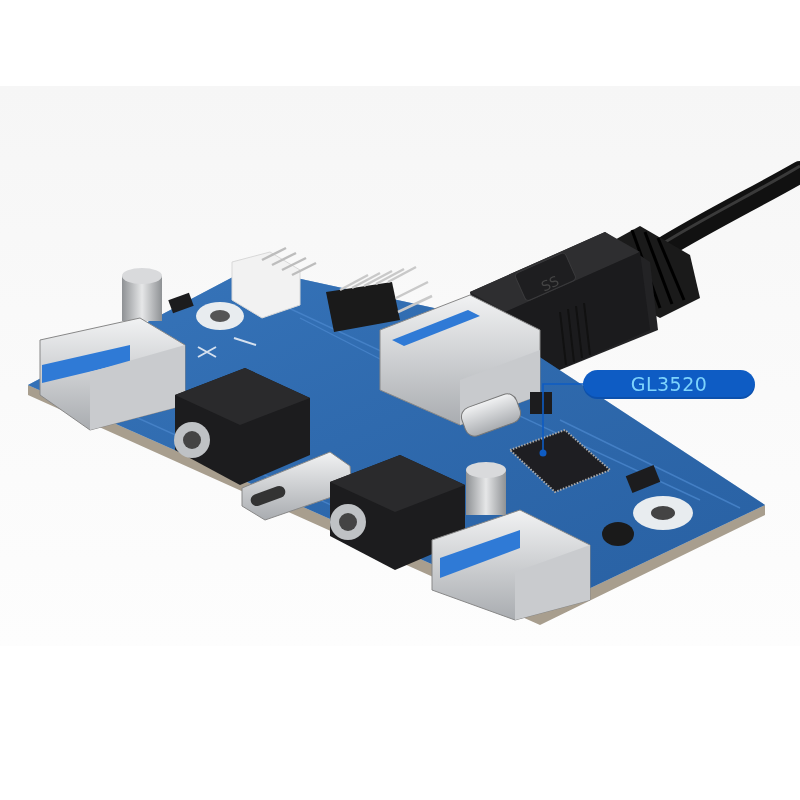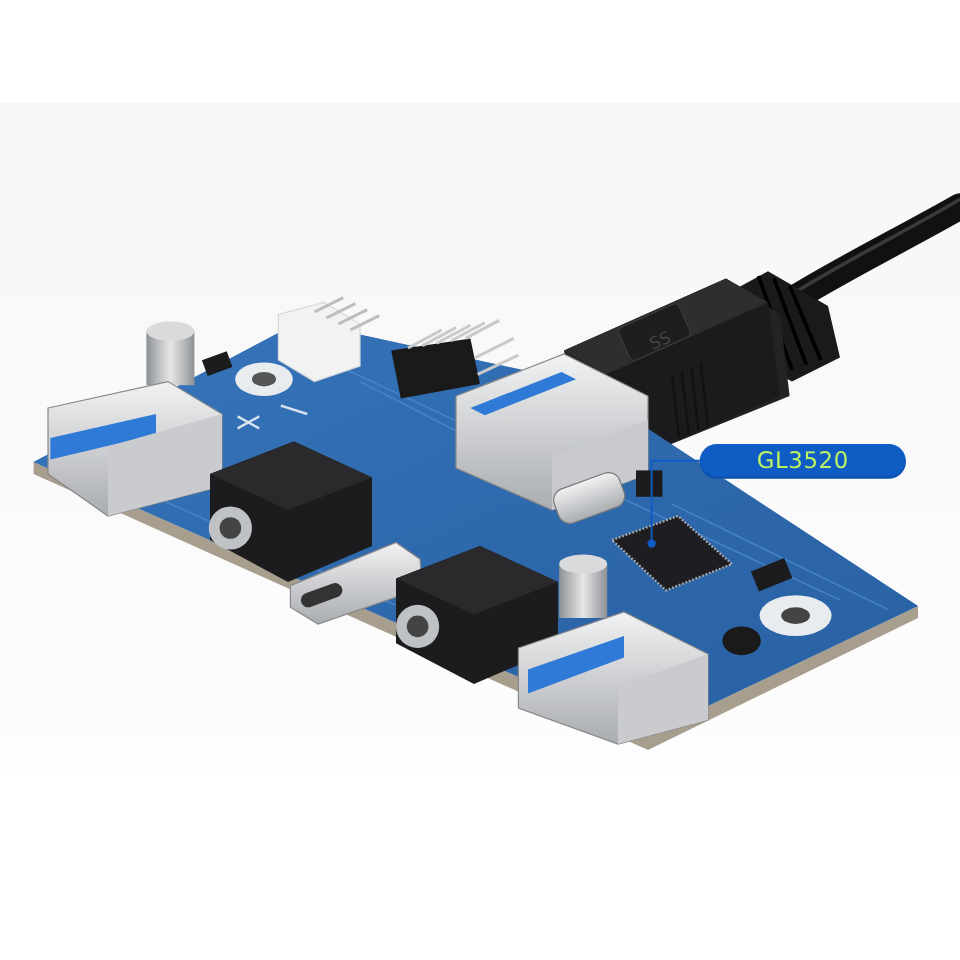--- a/index.html
+++ b/index.html
@@ -9,21 +9,21 @@
     font-family: "DejaVu Sans", sans-serif;
   }
   .bg-band {
     position: absolute; left: 0; top: 86px; width: 800px; height: 560px;
     background: linear-gradient(180deg, #f6f6f6 0%, #f9f9f9 40%, #fdfdfd 100%);
   }
   .scene { position: absolute; left: 0; top: 0; width: 800px; height: 800px; }
   .callout {
     position: absolute; left: 583px; top: 370px; width: 172px; height: 29px;
     background: #0e5cc4; border-radius: 15px;
-    color: #bef264; font-size: 19px; line-height: 29px; text-align: center;
+    color: #7dd3fc; font-size: 19px; line-height: 29px; text-align: center;
     letter-spacing: 0.5px;
     box-shadow: inset 0 -2px 0 rgba(0,0,0,0.12);
   }
 </style>
 </head>
 <body>
 
 <div class="bg-band"></div>
 
 <svg class="scene" viewBox="0 0 800 800" xmlns="http://www.w3.org/2000/svg">

